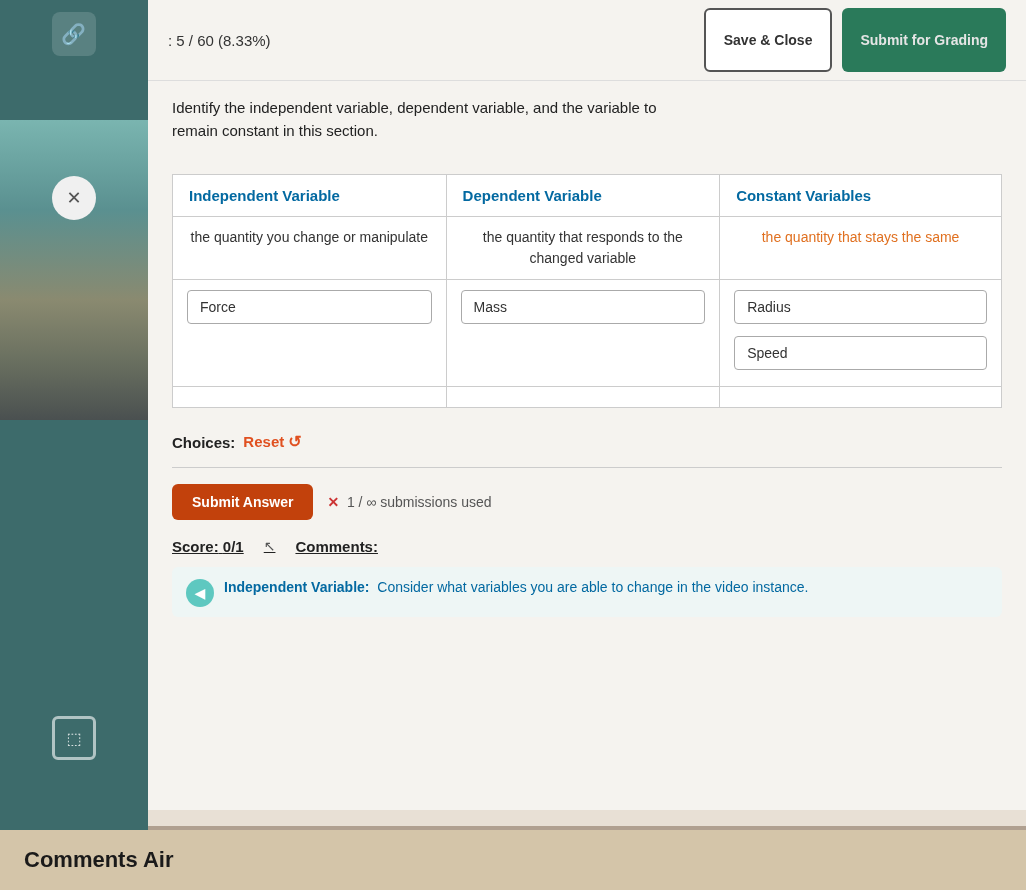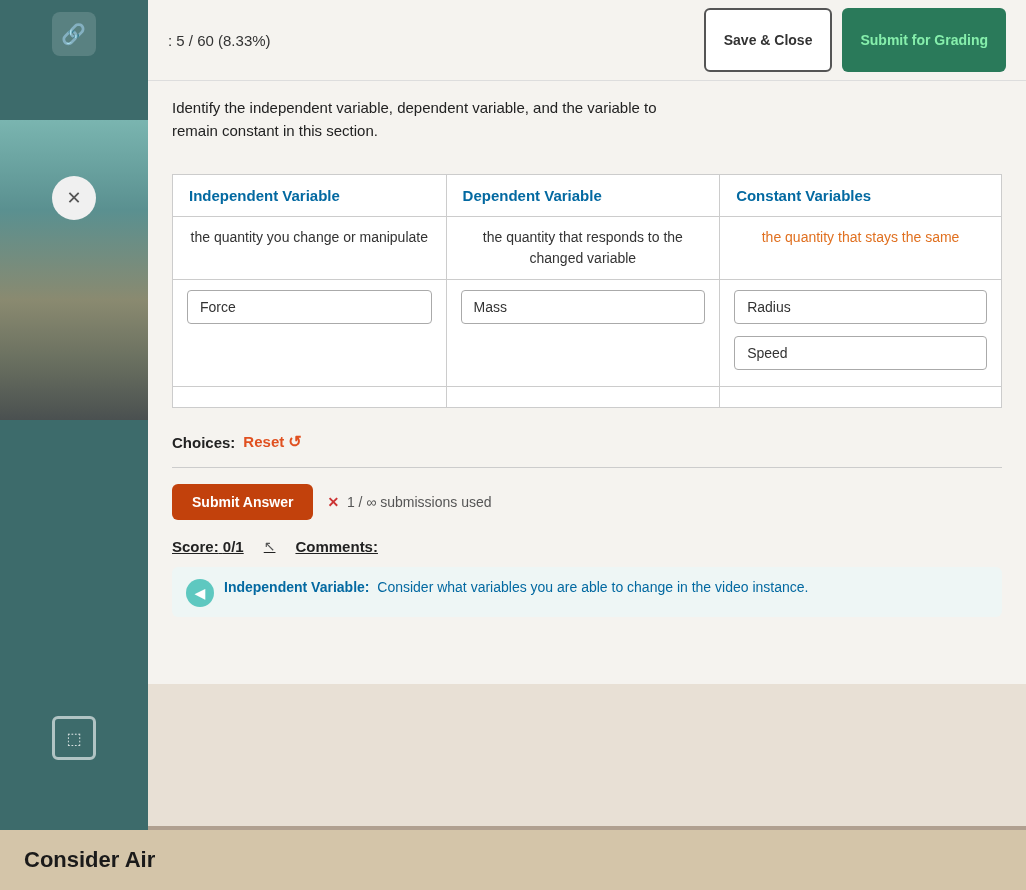--- a/index.html
+++ b/index.html
@@ -106,21 +106,21 @@
       font-size: 16px;
       cursor: pointer;
     }
 
     
     .main-content {
       position: absolute;
       left: 148px;
       top: 0;
       right: 0;
-      height: 684px;
+      height: 810px;
       background: #f5f3ef;
       overflow-y: auto;
     }
 
     
     .top-bar {
       display: flex;
       align-items: center;
       justify-content: space-between;
       padding: 8px 20px;
@@ -151,21 +151,21 @@
     }
 
     .btn-submit-grading {
       padding: 8px 18px;
       border: none;
       background: #2a7a5a;
       border-radius: 6px;
       font-size: 14px;
       font-weight: 600;
       cursor: pointer;
-      color: #86efac;
+      color: #e5e5e5;
     }
 
     
     .content-body {
       padding: 16px 24px 30px 24px;
     }
 
     .instruction-text {
       font-size: 15px;
       color: #222;
@@ -481,14 +481,14 @@
           &nbsp;<span>Consider what variables you are able to change in the video instance.</span>
         </div>
       </div>
 
     </div>
   </div>
 
 </div>
 
 <div class="macbook-bar">
-  <span class="macbook-label">Consider Air</span>
+  <span class="macbook-label">Comments Air</span>
 </div>
 
 </body></html>

